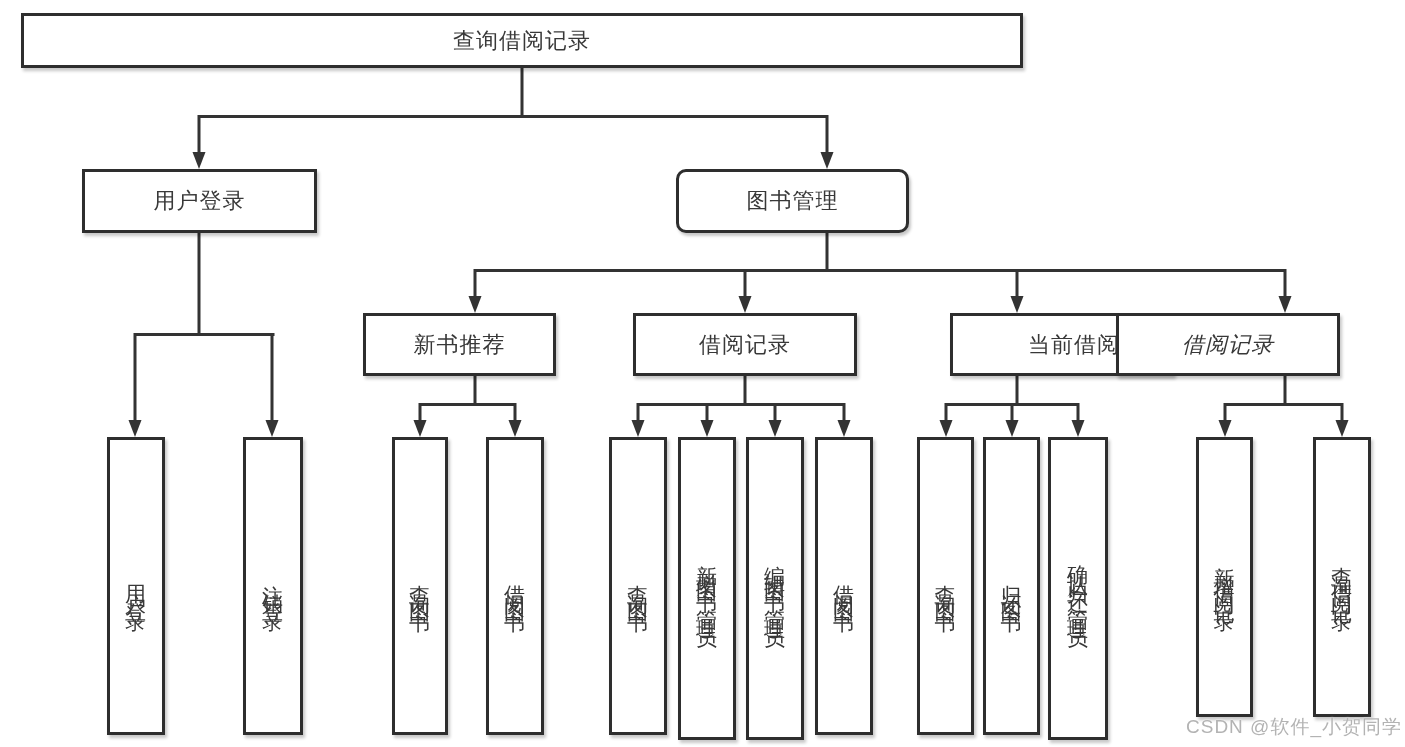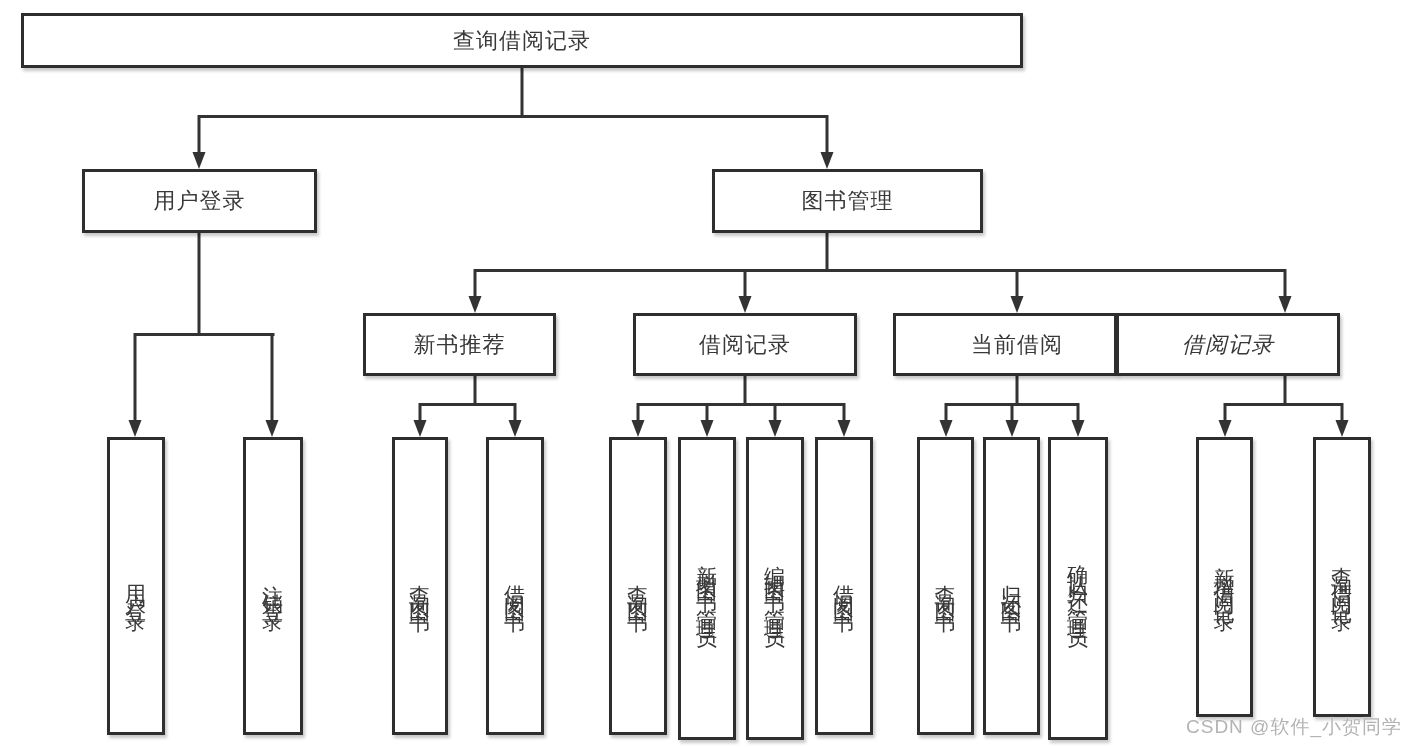--- a/index.html
+++ b/index.html
@@ -91,31 +91,31 @@
     </g>
   </svg>
 
   <div class="node hnode" style="left:21px;top:13px;width:1002px;height:55px;">
     <span>查询借阅记录</span>
   </div>
 
   <div class="node hnode" style="left:82px;top:169px;width:235px;height:64px;">
     <span>用户登录</span>
   </div>
-  <div class="node hnode" style="left:712px;top:169px;width:271px;height:64px;">
+  <div class="node hnode" style="left:676px;top:169px;width:233px;height:64px;border-radius:10px;">
     <span>图书管理</span>
   </div>
 
   <div class="node hnode" style="left:363px;top:313px;width:193px;height:63px;">
     <span>新书推荐</span>
   </div>
   <div class="node hnode" style="left:633px;top:313px;width:224px;height:63px;">
     <span>借阅记录</span>
   </div>
-  <div class="node hnode" style="left:893px;top:313px;width:224px;height:63px;padding-left:24px;">
+  <div class="node hnode" style="left:950px;top:313px;width:224px;height:63px;padding-left:24px;">
     <span>当前借阅</span>
   </div>
   <div class="node hnode" style="left:1116px;top:313px;width:224px;height:63px;font-style:italic;">
     <span>借阅记录</span>
   </div>
 
   <div class="node vnode" style="left:107px;top:437px;width:58px;height:298px;">
     <span class="vtext">用户登录</span>
   </div>
   <div class="node vnode" style="left:243px;top:437px;width:60px;height:298px;">

